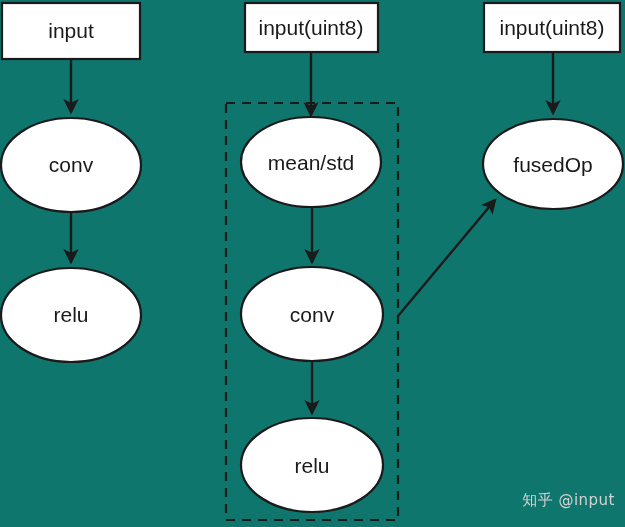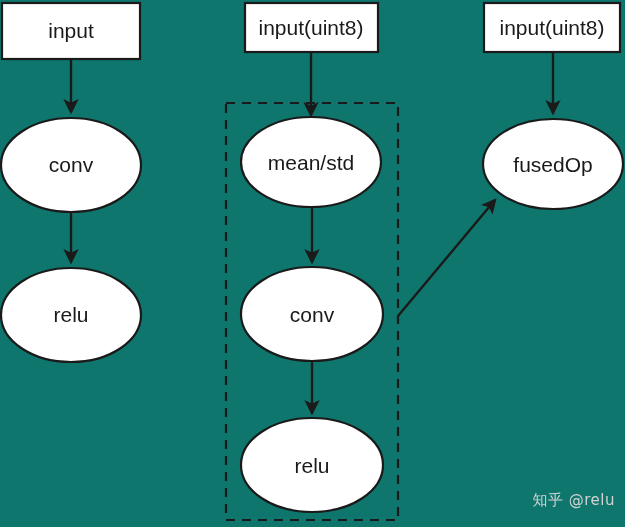--- a/index.html
+++ b/index.html
@@ -124,15 +124,15 @@
       <line class="edge-line" x1="553" y1="52" x2="553" y2="113" marker-end="url(#arrow)"></line>
 
       <ellipse class="ellipse-shape" cx="553" cy="164" rx="70" ry="45"></ellipse>
       <text class="node-label" x="553" y="166">fusedOp</text>
     </g>
 
     <line class="edge-line" x1="398" y1="316" x2="495" y2="200" marker-end="url(#arrow)"></line>
 
   </svg>
 
-  <div class="watermark">知乎 @relu</div>
+  <div class="watermark">知乎 @input</div>
 
 </div>
 
 </body></html>

